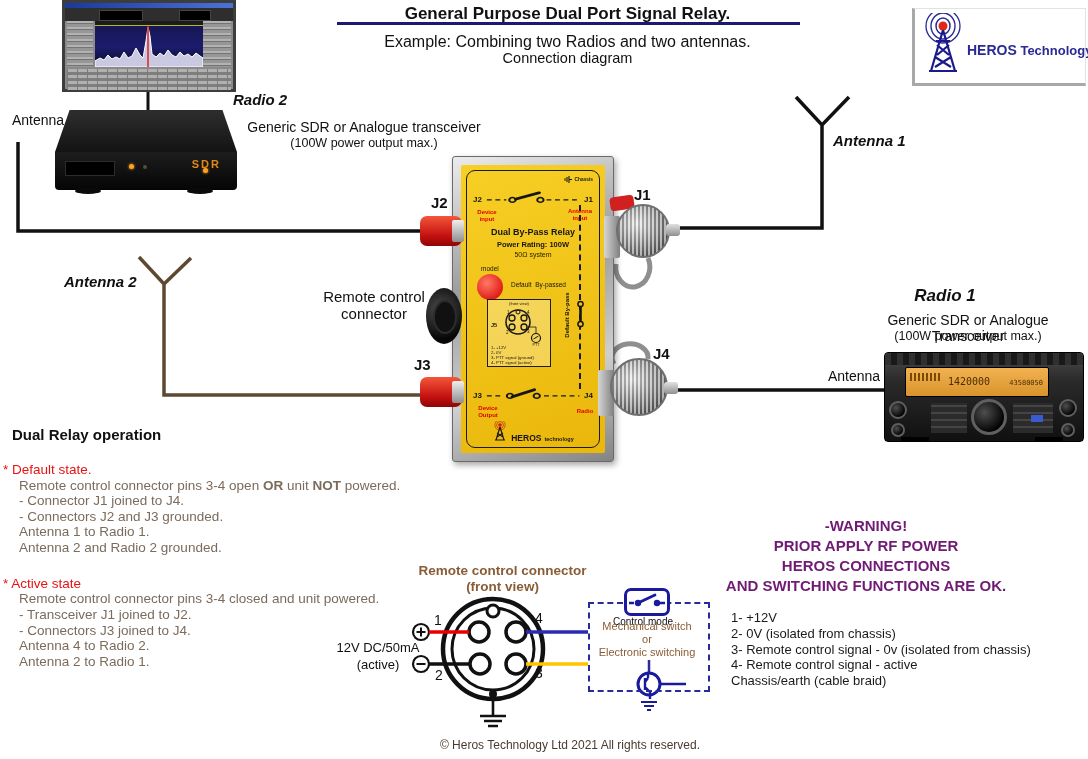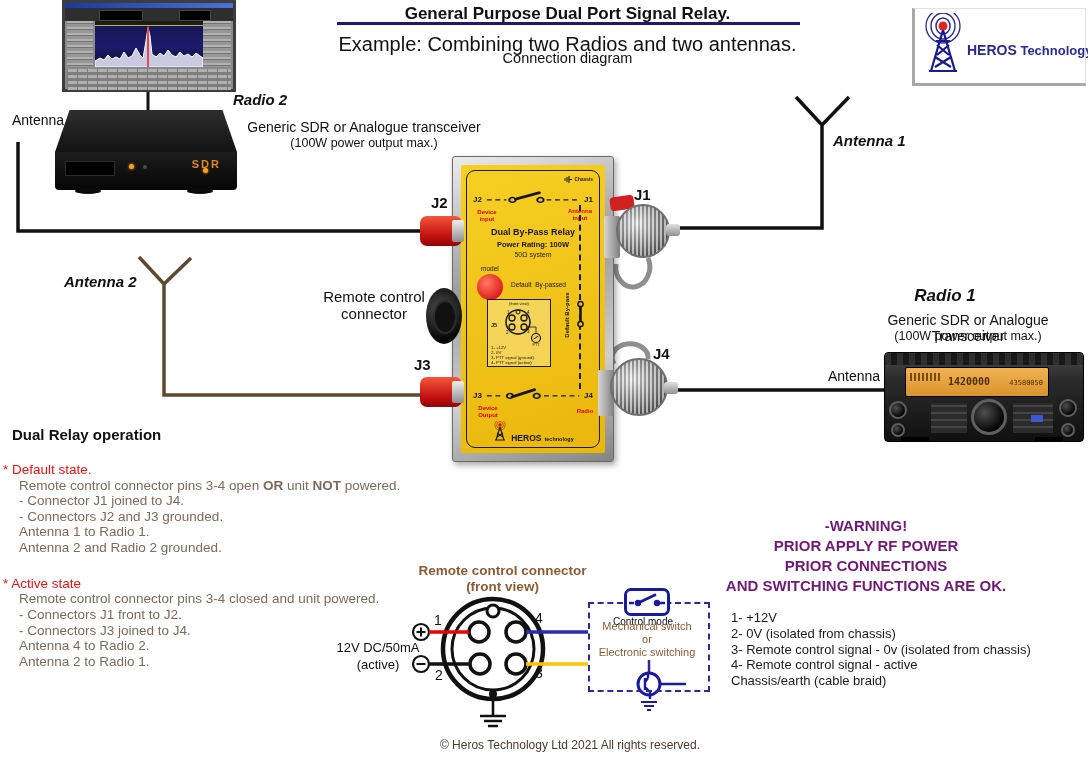--- a/index.html
+++ b/index.html
@@ -111,21 +111,21 @@
     <path d="M526,664 H588" stroke="#ffc400" stroke-width="3.5"></path>
 
     <path d="M649,660 V673" stroke="#2a2a9e" stroke-width="2.5"></path>
     <circle cx="649" cy="684" r="11" fill="#fff" stroke="#1a1a9c" stroke-width="3"></circle>
     <path d="M645,678 V690 M648,673 V678 M648,678 L645,682 M645,687 L650,692 L650,699 M661,684 H686" stroke="#1a1a9c" stroke-width="2.4" fill="none"></path>
     <path d="M641,702 H657 M644,706 H654 M647,710 H651" stroke="#1a1a9c" stroke-width="2.2" fill="none"></path>
   </svg>
 
   <div class="abs c" style="left:300px;top:4px;width:535px;font-size:17px;font-weight:bold;">General Purpose Dual Port Signal Relay.</div>
   <div class="abs" style="left:337px;top:22px;width:463px;height:3px;background:#1a1a6e;"></div>
-  <div class="abs c" style="left:300px;top:33px;width:535px;font-size:20px;">Example: Combining two Radios and two antennas.</div>
+  <div class="abs c" style="left:300px;top:33px;width:535px;font-size:16px;">Example: Combining two Radios and two antennas.</div>
   <div class="abs c" style="left:300px;top:50px;width:535px;font-size:14.5px;">Connection diagram</div>
 
   <div class="abs logo">
     <svg class="abs" style="left:6px;top:4px;" width="46" height="66" viewBox="0 0 46 66">
       <ellipse cx="22" cy="13" rx="7" ry="8" fill="none" stroke="#2a2a94" stroke-width="1.5"></ellipse>
       <ellipse cx="22" cy="13" rx="12" ry="13" fill="none" stroke="#2a2a94" stroke-width="1.4"></ellipse>
       <ellipse cx="22" cy="13" rx="17" ry="17" fill="none" stroke="#2a2a94" stroke-width="1.3"></ellipse>
       <circle cx="22" cy="13" r="4.5" fill="#e02818"></circle>
       <path d="M22,17 L10,58 M22,17 L34,58 M8,58 H36 M14,44 L30,54 M30,44 L14,54 M16,32 L28,42 M28,32 L16,42 M15,28 H29" stroke="#1a1a8c" stroke-width="2.2" fill="none"></path>
     </svg>
@@ -301,21 +301,21 @@
 
   <div class="abs bi c" style="left:865px;top:286px;width:160px;font-size:17px;z-index:3;">Radio 1</div>
   <div class="abs c" style="left:856px;top:312px;width:224px;font-size:14px;z-index:3;">Generic SDR or Analogue Transceiver</div>
   <div class="abs c" style="left:856px;top:329px;width:224px;font-size:12.5px;z-index:3;">(100W power output max.)</div>
   <div class="abs" style="left:828px;top:368px;font-size:14px;z-index:3;">Antenna</div>
 
   <div class="abs radio1">
     <div class="abs r1-vent"></div>
     <div class="abs r1-disp">
       <div class="abs r1-bar"></div>
-      <div class="abs" style="left:42px;top:8px;font-family:'DejaVu Sans Mono',monospace;font-size:10px;font-weight:bold;color:#4a2e00;">1420000</div>
+      <div class="abs" style="left:42px;top:8px;font-family:'DejaVu Sans Mono',monospace;font-size:10px;font-weight:normal;color:#4a2e00;">1420000</div>
       <div class="abs" style="right:5px;top:11px;font-family:'DejaVu Sans Mono',monospace;font-size:7px;color:#4a2e00;">43580050</div>
     </div>
     <div class="abs knob" style="left:4px;top:48px;width:18px;height:18px;"></div>
     <div class="abs knob" style="left:6px;top:70px;width:14px;height:14px;"></div>
     <div class="abs btnblk" style="left:46px;top:50px;width:36px;height:30px;"></div>
     <div class="abs knob" style="left:86px;top:46px;width:36px;height:36px;border-width:3px;"></div>
     <div class="abs btnblk" style="left:128px;top:50px;width:40px;height:30px;"></div>
     <div class="abs" style="left:146px;top:62px;width:12px;height:7px;background:#3a5ad0;"></div>
     <div class="abs knob" style="left:174px;top:46px;width:18px;height:18px;"></div>
     <div class="abs knob" style="left:176px;top:70px;width:14px;height:14px;"></div>
@@ -330,21 +330,21 @@
     <div class="bodytxt"><span>Remote control connector pins 3-4 open </span><b>OR</b><span> unit </span><b>NOT</b><span> powered.</span></div>
     <div class="bodytxt">- Connector J1 joined to J4.</div>
     <div class="bodytxt">- Connectors J2 and J3 grounded.</div>
     <div class="bodytxt">Antenna 1 to Radio 1.</div>
     <div class="bodytxt">Antenna 2 and Radio 2 grounded.</div>
   </div>
 
   <div class="abs" style="left:3px;top:576px;">
     <div class="red" style="font-size:13.5px;line-height:15.4px;">* Active state</div>
     <div class="bodytxt">Remote control connector pins 3-4 closed and unit powered.</div>
-    <div class="bodytxt">- Connectors J1 front to J2.</div>
+    <div class="bodytxt">- Transceiver J1 joined to J2.</div>
     <div class="bodytxt">- Connectors J3 joined to J4.</div>
     <div class="bodytxt">Antenna 4 to Radio 2.</div>
     <div class="bodytxt">Antenna 2 to Radio 1.</div>
   </div>
 
   <div class="abs c brown" style="left:410px;top:563px;width:185px;font-size:13.5px;font-weight:bold;z-index:3;">Remote control connector</div>
   <div class="abs c brown" style="left:410px;top:579px;width:185px;font-size:13.5px;font-weight:bold;z-index:3;">(front view)</div>
   <div class="abs c" style="left:322px;top:640px;width:112px;font-size:13px;z-index:3;">12V DC/50mA</div>
   <div class="abs c" style="left:322px;top:657px;width:112px;font-size:13px;z-index:3;">(active)</div>
   <div class="abs" style="left:434px;top:612px;font-size:14px;z-index:3;">1</div>
@@ -362,21 +362,21 @@
       <path d="M13,11 L28,4" stroke="#1a1a9c" stroke-width="2.8" stroke-linecap="round"></path>
     </svg>
   </div>
   <div class="abs mech" style="left:592px;top:620px;width:110px;">Mechanical switch</div>
   <div class="abs mech" style="left:592px;top:633px;width:110px;">or</div>
   <div class="abs mech" style="left:590px;top:646px;width:114px;">Electronic switching</div>
 
   <div class="abs warn" style="left:656px;top:516px;width:420px;">
     <div>-WARNING!</div>
     <div>PRIOR APPLY RF POWER</div>
-    <div>PRIOR CONNECTIONS</div>
+    <div>HEROS CONNECTIONS</div>
     <div>AND SWITCHING FUNCTIONS ARE OK.</div>
   </div>
 
   <div class="abs pinlist" style="left:731px;top:610px;">
     <div>1- +12V</div>
     <div>2- 0V (isolated from chassis)</div>
     <div>3- Remote control signal - 0v (isolated from chassis)</div>
     <div>4- Remote control signal - active</div>
     <div>Chassis/earth (cable braid)</div>
   </div>

